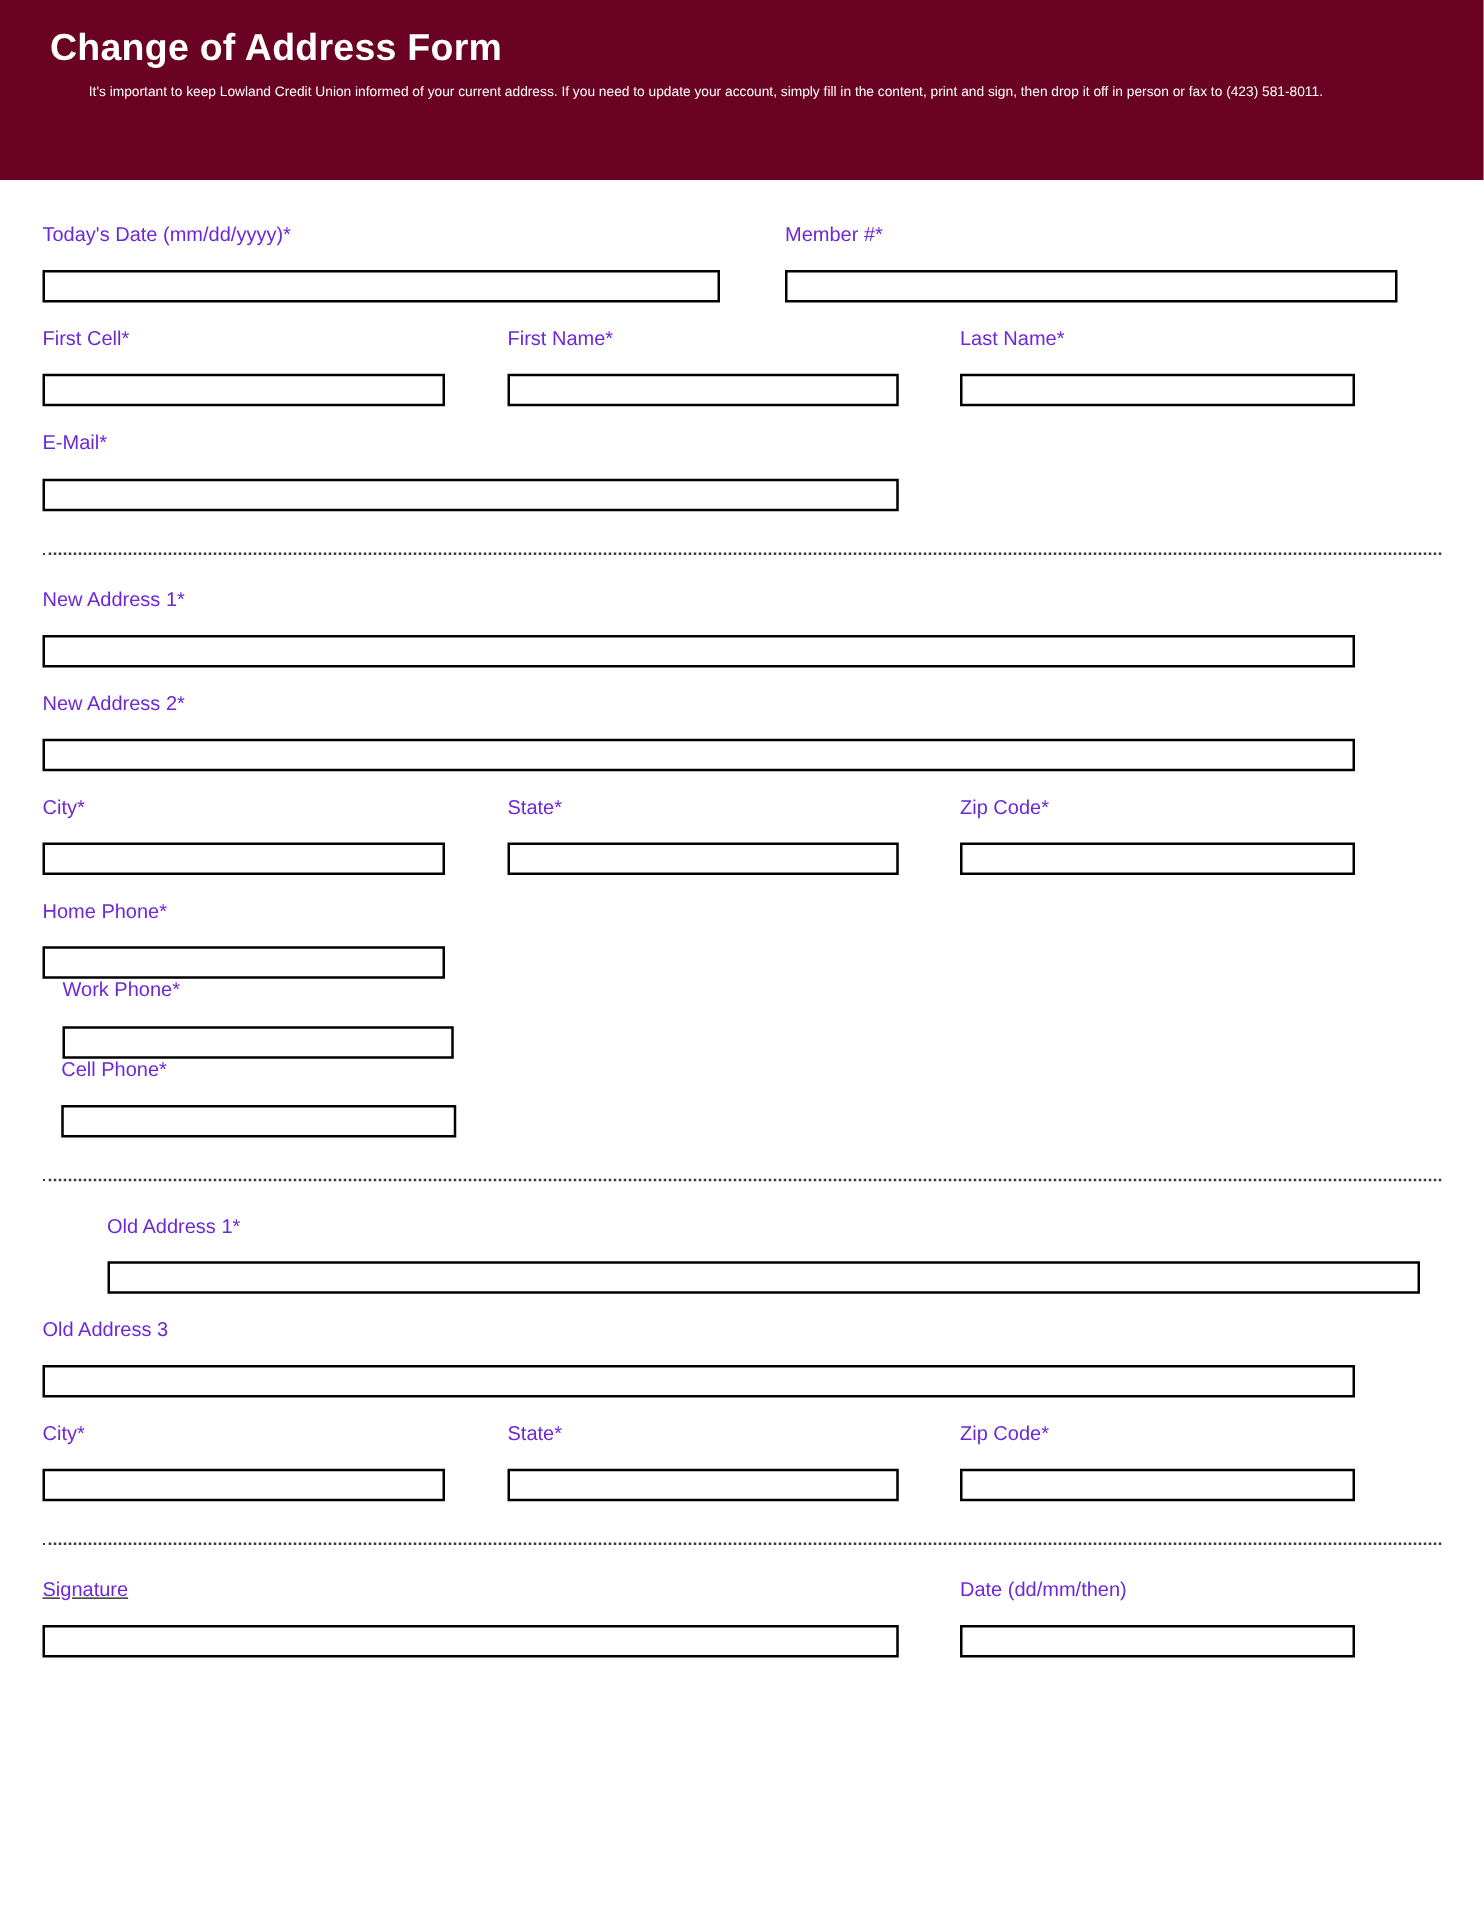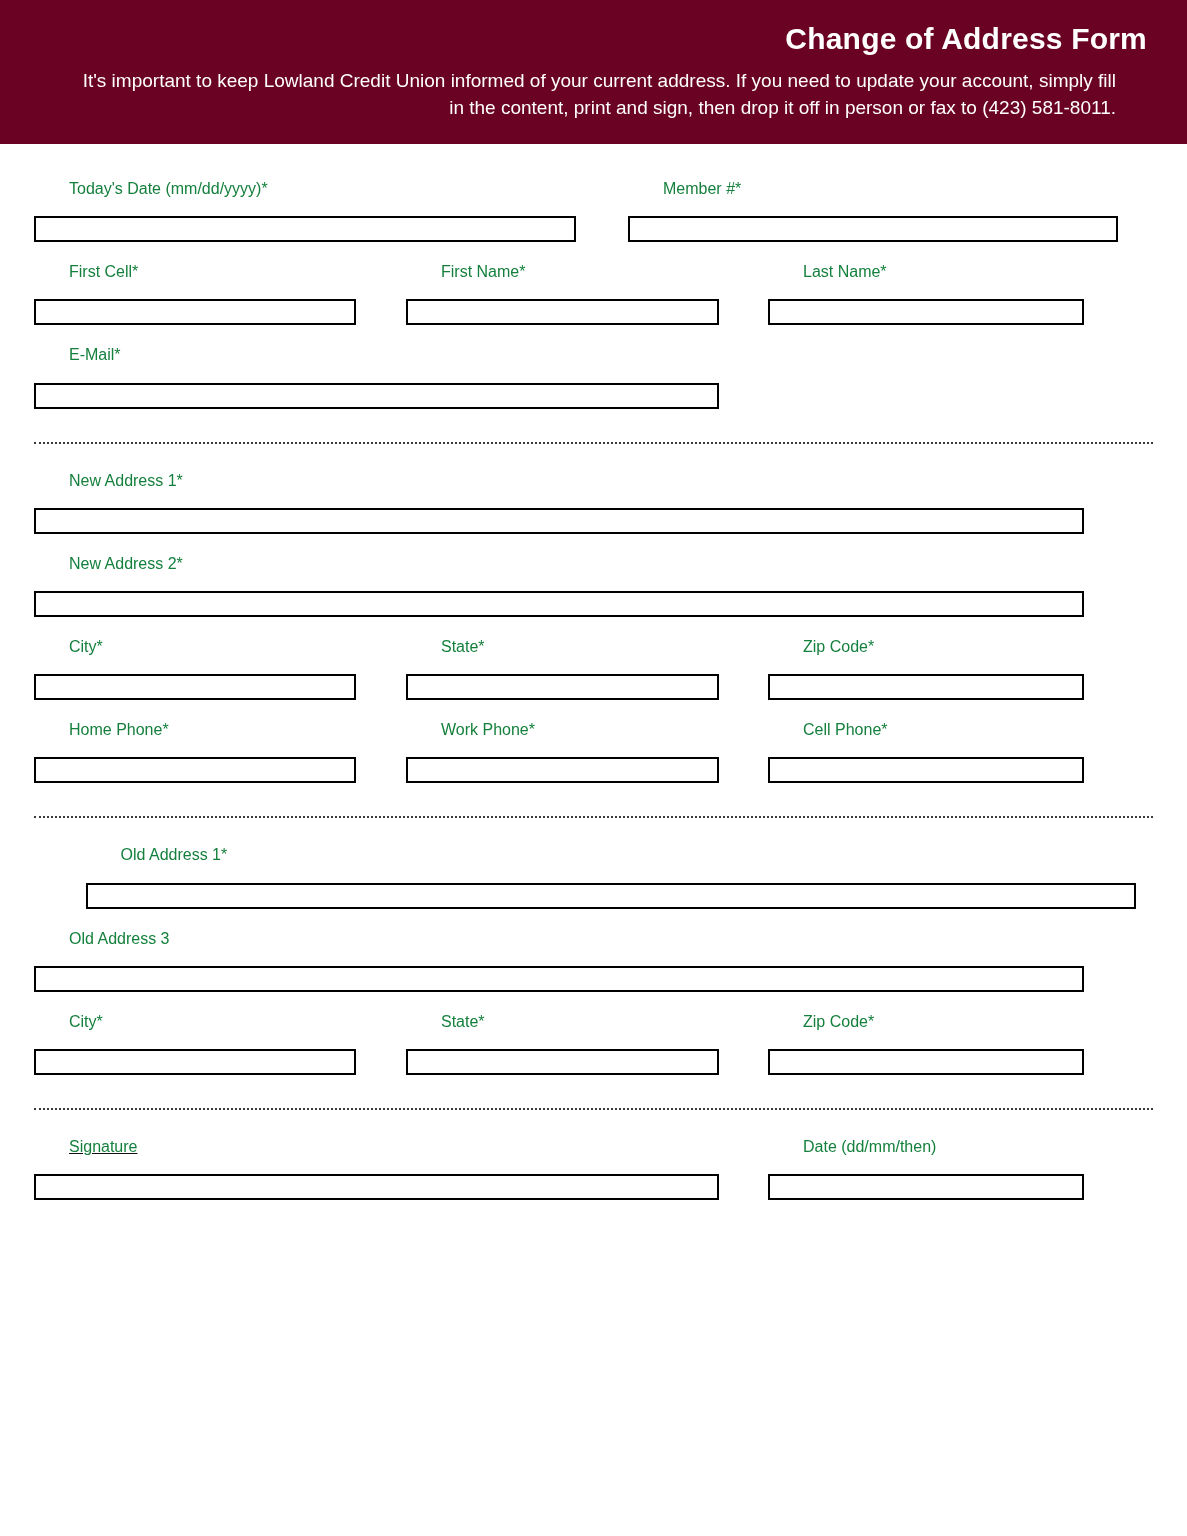--- a/index.html
+++ b/index.html
@@ -14,33 +14,33 @@
     color: #111111;
     position: relative;
     overflow: hidden;
   }
 
   
   .banner {
     background: #6a0223;
     color: #ffffff;
     padding: 22px 40px 20px 40px;
-    text-align: right;
+    text-align: left;
     box-sizing: border-box;
     height: 144px;
   }
   .banner-title {
     font-size: 30px;
     font-weight: bold;
     letter-spacing: 0.2px;
     line-height: 1.15;
     margin: 0 0 10px 0;
   }
   .banner-sub {
-    font-size: 19px;
+    font-size: 11px;
     line-height: 1.45;
     margin: 0 auto;
     max-width: 1045px;
     font-weight: normal;
   }
 
   
   .form-body {
     padding: 0 0 0 0;
     position: relative;
@@ -62,24 +62,23 @@
     align-items: flex-start;
   }
 
   .field {
     box-sizing: border-box;
   }
 
   .label {
     font-size: 16px;
     line-height: 1.2;
-    color: #15803d;
+    color: #6d28d9;
     display: block;
     white-space: nowrap;
-    margin-left: 35px;
   }
 
   .box {
     border: 2px solid #000000;
     background: #ffffff;
     height: 26px;
     box-sizing: border-box;
     width: 100%;
     display: block;
     padding: 0 4px;
@@ -194,21 +193,21 @@
         <div class="gap-lbl"></div>
         <input class="box" type="text" placeholder="" style="">
       </div>
       <div class="field c3">
         <label class="label">Zip Code*</label>
         <div class="gap-lbl"></div>
         <input class="box" type="text" placeholder="" style="">
       </div>
     </div>
 
-    <div class="row" style="margin-top:20px;">
+    <div class="row" style="margin-top:20px;flex-direction:column;">
       <div class="field c1">
         <label class="label">Home Phone*</label>
         <div class="gap-lbl"></div>
         <input class="box" type="text" placeholder="" style="">
       </div>
       <div class="field c2">
         <label class="label">Work Phone*</label>
         <div class="gap-lbl"></div>
         <input class="box" type="text" placeholder="" style="">
       </div>

